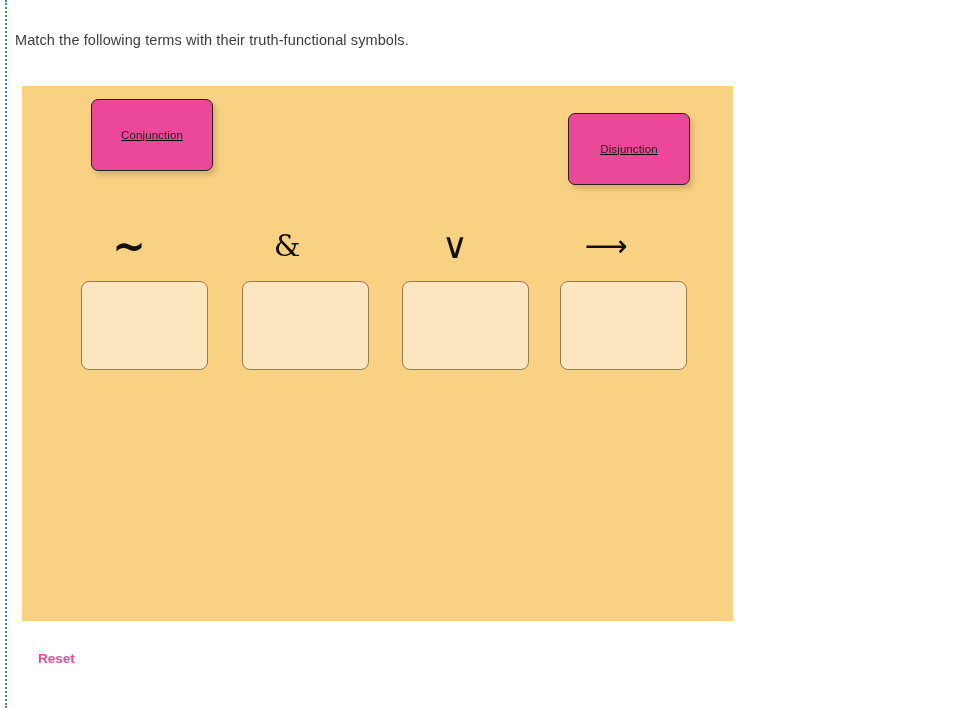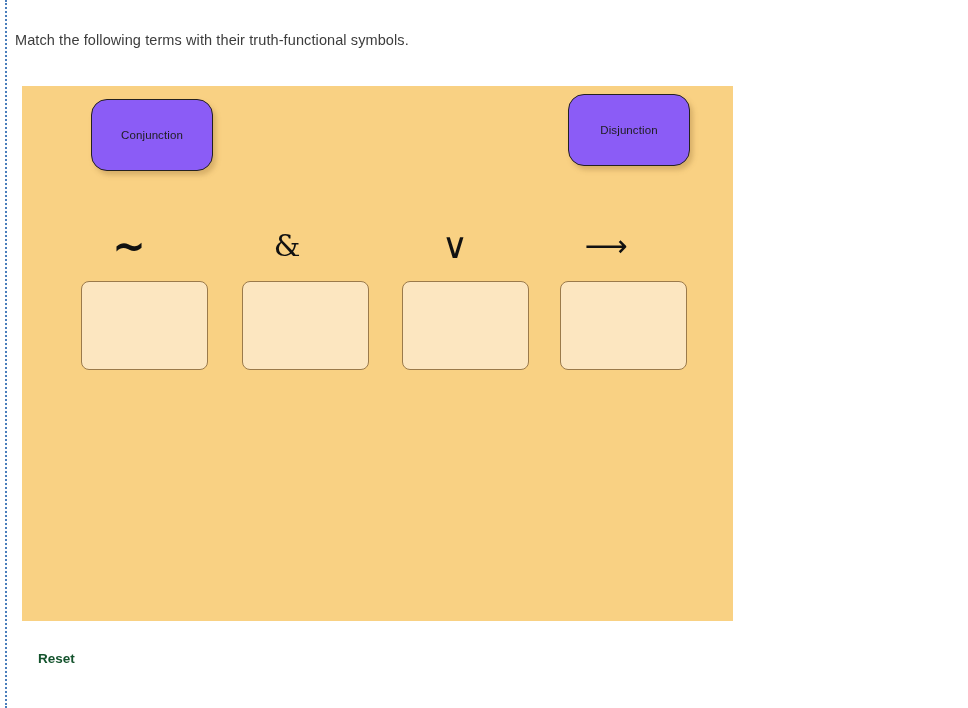--- a/index.html
+++ b/index.html
@@ -52,29 +52,30 @@
     width: 711px;
     height: 535px;
     background: #f9d183;
   }
 
   
   .term-tile {
     position: absolute;
     width: 122px;
     height: 72px;
-    background: #8b5cf6;
+    background: #ec4899;
     border: 1.4px solid #24211f;
-    border-radius: 16px;
+    border-radius: 7px;
     box-sizing: border-box;
     display: flex;
     align-items: center;
     justify-content: center;
     box-shadow: 3px 4px 5px rgba(160,120,60,0.38);
     cursor: grab;
+    text-decoration: underline;
   }
   .term-tile .term-label {
     font-size: 11.5px;
     color: #1d1d1d;
     letter-spacing: 0.1px;
     line-height: 13px;
     text-align: center;
     user-select: none;
   }
 
@@ -103,21 +104,21 @@
     box-sizing: border-box;
   }
 
   
   #reset-button {
     position: absolute;
     left: 38px;
     top: 651px;
     font-size: 13.5px;
     font-weight: bold;
-    color: #14532d;
+    color: #ec4899;
     background: transparent;
     border: none;
     padding: 0;
     font-family: "Liberation Sans", sans-serif;
     cursor: pointer;
   }
 </style>
 </head>
 <body>
 
@@ -125,21 +126,21 @@
 
   <div id="left-rail"></div>
 
   <div id="prompt">Match the following terms with their truth-functional symbols.</div>
 
   <div id="activity-panel">
 
     <div class="term-tile" style="left:69px; top:13px;">
       <span class="term-label">Conjunction</span>
     </div>
-    <div class="term-tile" style="left:546px; top:8px;justify-content:center;">
+    <div class="term-tile" style="left:546px; top:27px;justify-content:center;">
       <span class="term-label">Disjunction</span>
     </div>
 
     <div class="symbol sym-tilde" style="left:42px; top:140px;">~</div>
     <div class="symbol sym-amp" style="left:200px; top:145px;">&amp;</div>
     <div class="symbol sym-wedge" style="left:368px; top:142px;">∨</div>
     <div class="symbol sym-arrow" style="left:519px; top:145px;">⟶</div>
 
     <div class="drop-zone" style="left:59px; top:195px;"></div>
     <div class="drop-zone" style="left:220px; top:195px;"></div>

